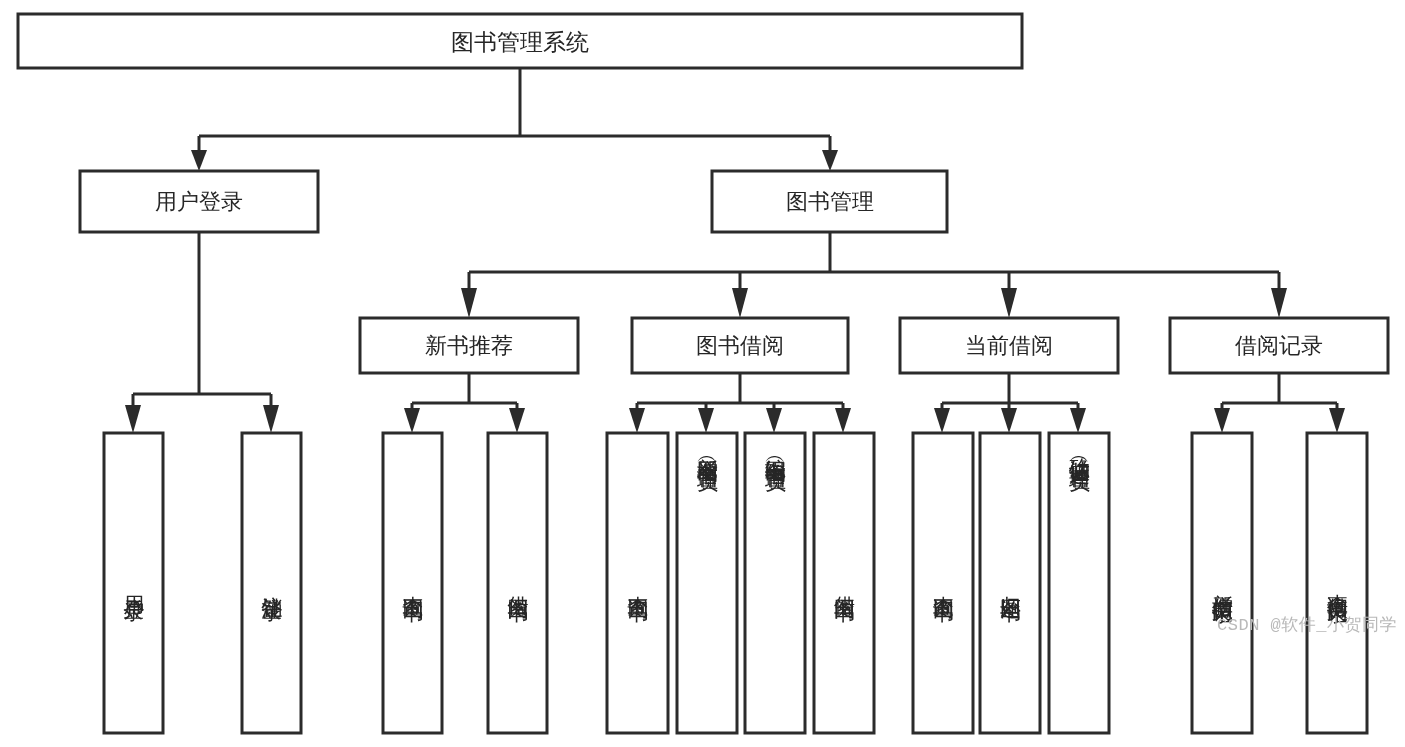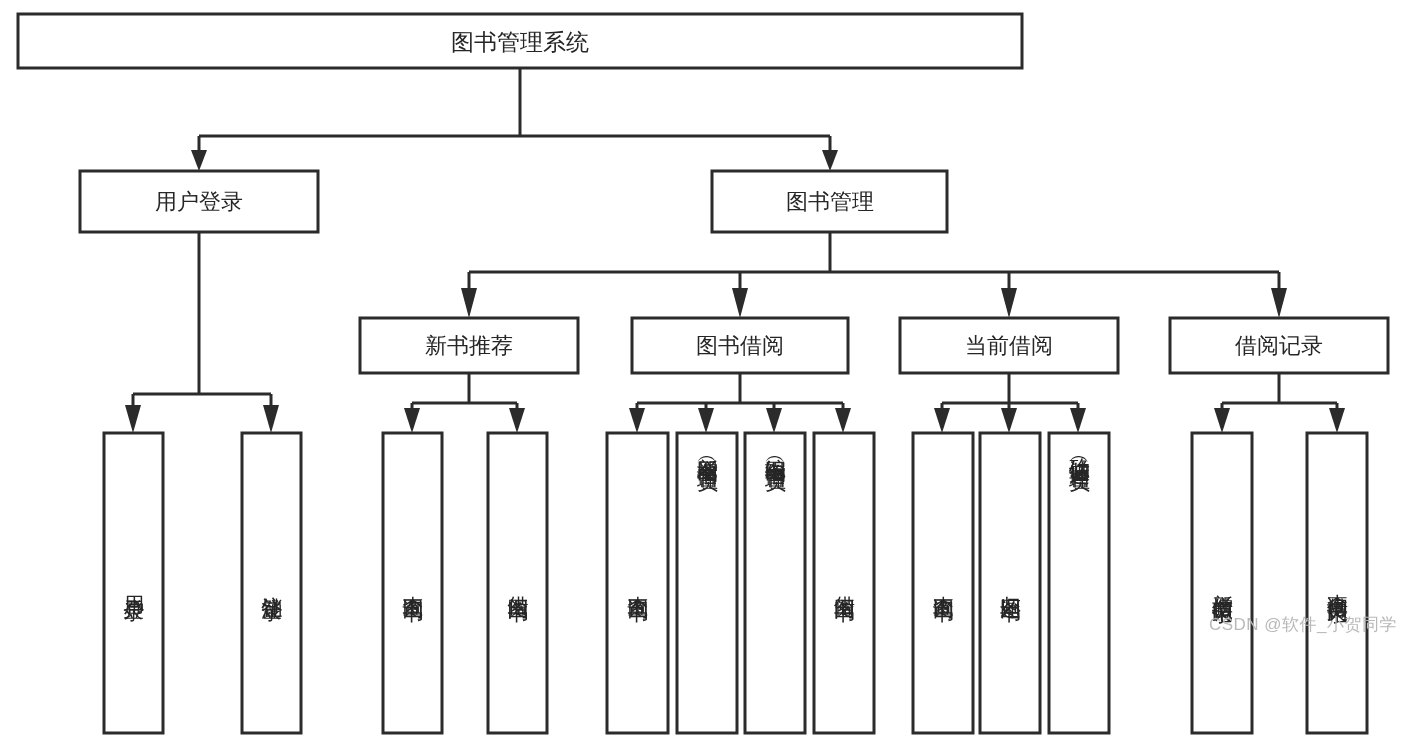--- a/index.html
+++ b/index.html
@@ -71,21 +71,21 @@
     align-items: center;
     justify-content: center;
     text-align: center;
     white-space: nowrap;
     pointer-events: none;
   }
   .watermark {
     position: absolute;
     right: 8px;
     bottom: 6px;
-    font-family: Liberation Sans, sans-serif;
+    font-family: Liberation Mono, monospace;
     font-size: 17px;
     color: #b9b9b9;
     letter-spacing: 0.5px;
     white-space: nowrap;
     text-align: center;
   }
 </style>
 </head>
 <body>
 

